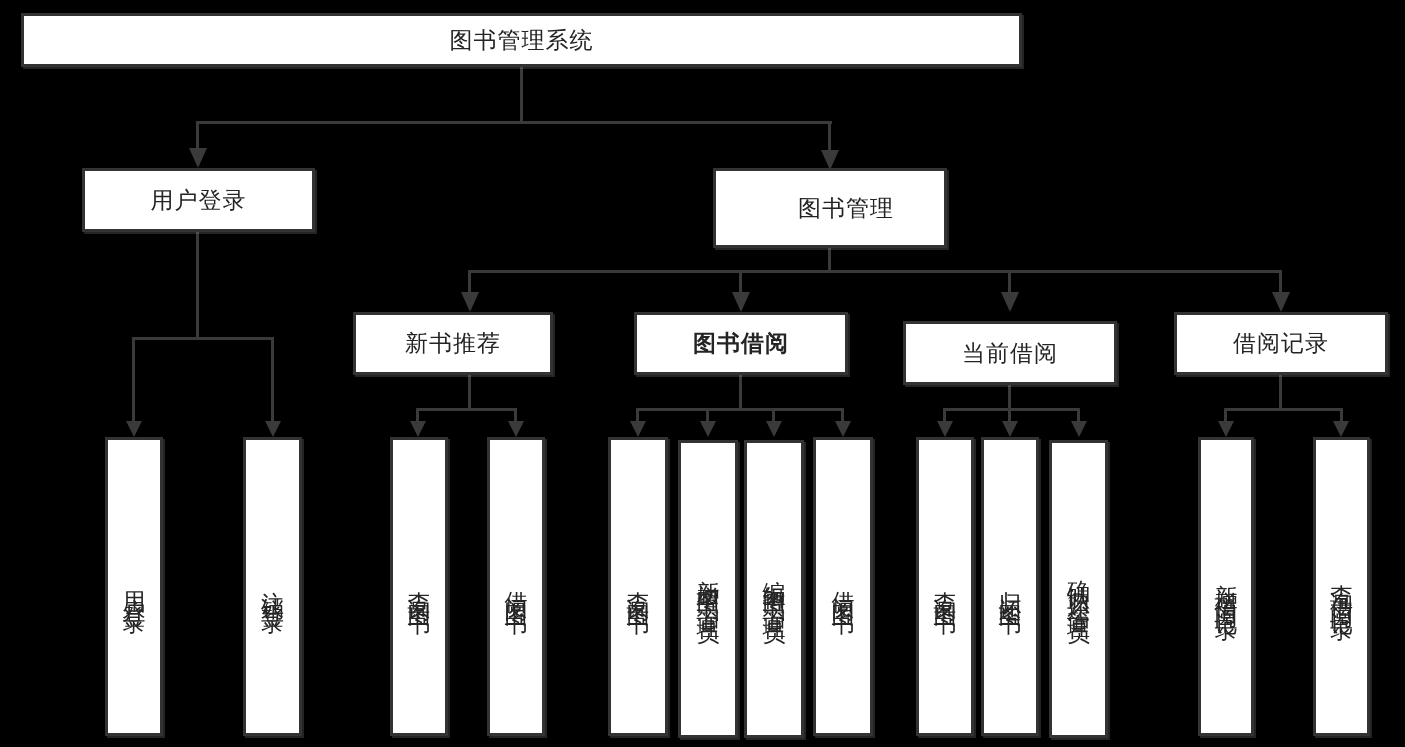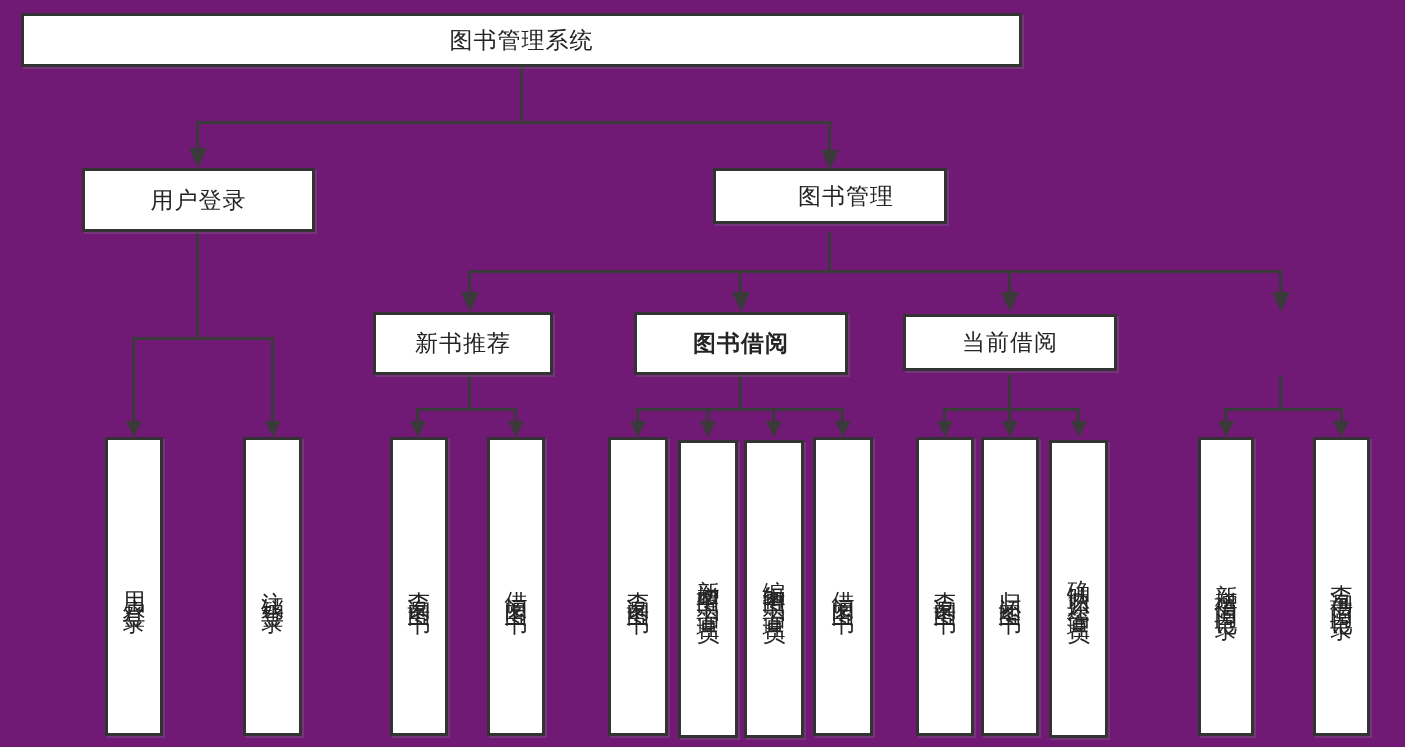--- a/index.html
+++ b/index.html
@@ -1,17 +1,17 @@
 <!DOCTYPE html>
 <html><head>
 <meta charset="utf-8">
 <style>
   html,body{margin:0;padding:0;background:#ffffff;}
   body{font-family:"Liberation Sans","DejaVu Sans",sans-serif;}
-  .canvas{position:relative;width:1405px;height:747px;background:#701a75;overflow:hidden;}
+  .canvas{position:relative;width:1405px;height:747px;background:#000000;overflow:hidden;}
 
   
   .node{
     position:absolute;box-sizing:border-box;
     border:3px solid #333333;background:#ffffff;
     display:flex;align-items:center;justify-content:center;
     color:#242424;font-size:23px;letter-spacing:1px;
     box-shadow:2px 2px 0 rgba(130,130,130,0.28);
   }
   .vnode{box-shadow:2px 2px 0 rgba(130,130,130,0.28);}
@@ -99,32 +99,35 @@
   <div class="arr small" style="left:1218px;top:421px;"></div>
   <div class="arr small" style="left:1333px;top:421px;"></div>
 
   <div class="node" style="left:21px;top:13px;width:1001px;height:54px;">
     <span>图书管理系统</span>
   </div>
 
   <div class="node" style="left:82px;top:168px;width:233px;height:64px;">
     <span>用户登录</span>
   </div>
-  <div class="node" style="left:713px;top:168px;width:234px;height:56px;padding-left:32px;">
+  <div class="node" style="left:713px;top:168px;width:234px;height:80px;padding-left:32px;">
     <span>图书管理</span>
   </div>
 
-  <div class="node" style="left:373px;top:312px;width:180px;height:63px;">
+  <div class="node" style="left:353px;top:312px;width:200px;height:63px;">
     <span>新书推荐</span>
   </div>
   <div class="node" style="left:634px;top:312px;width:214px;height:63px;font-weight:bold;">
     <span>图书借阅</span>
   </div>
-  <div class="node" style="left:903px;top:314px;width:214px;height:57px;">
+  <div class="node" style="left:903px;top:321px;width:214px;height:64px;">
     <span>当前借阅</span>
+  </div>
+  <div class="node" style="left:1174px;top:312px;width:214px;height:63px;">
+    <span>借阅记录</span>
   </div>
 
   <div class="node vnode" style="left:105px;top:437px;width:58px;height:299px;">
     <span class="vtxt">用户登录</span>
   </div>
   <div class="node vnode" style="left:243px;top:437px;width:59px;height:299px;">
     <span class="vtxt">注销登录</span>
   </div>
 
   <div class="node vnode" style="left:390px;top:437px;width:58px;height:299px;">

